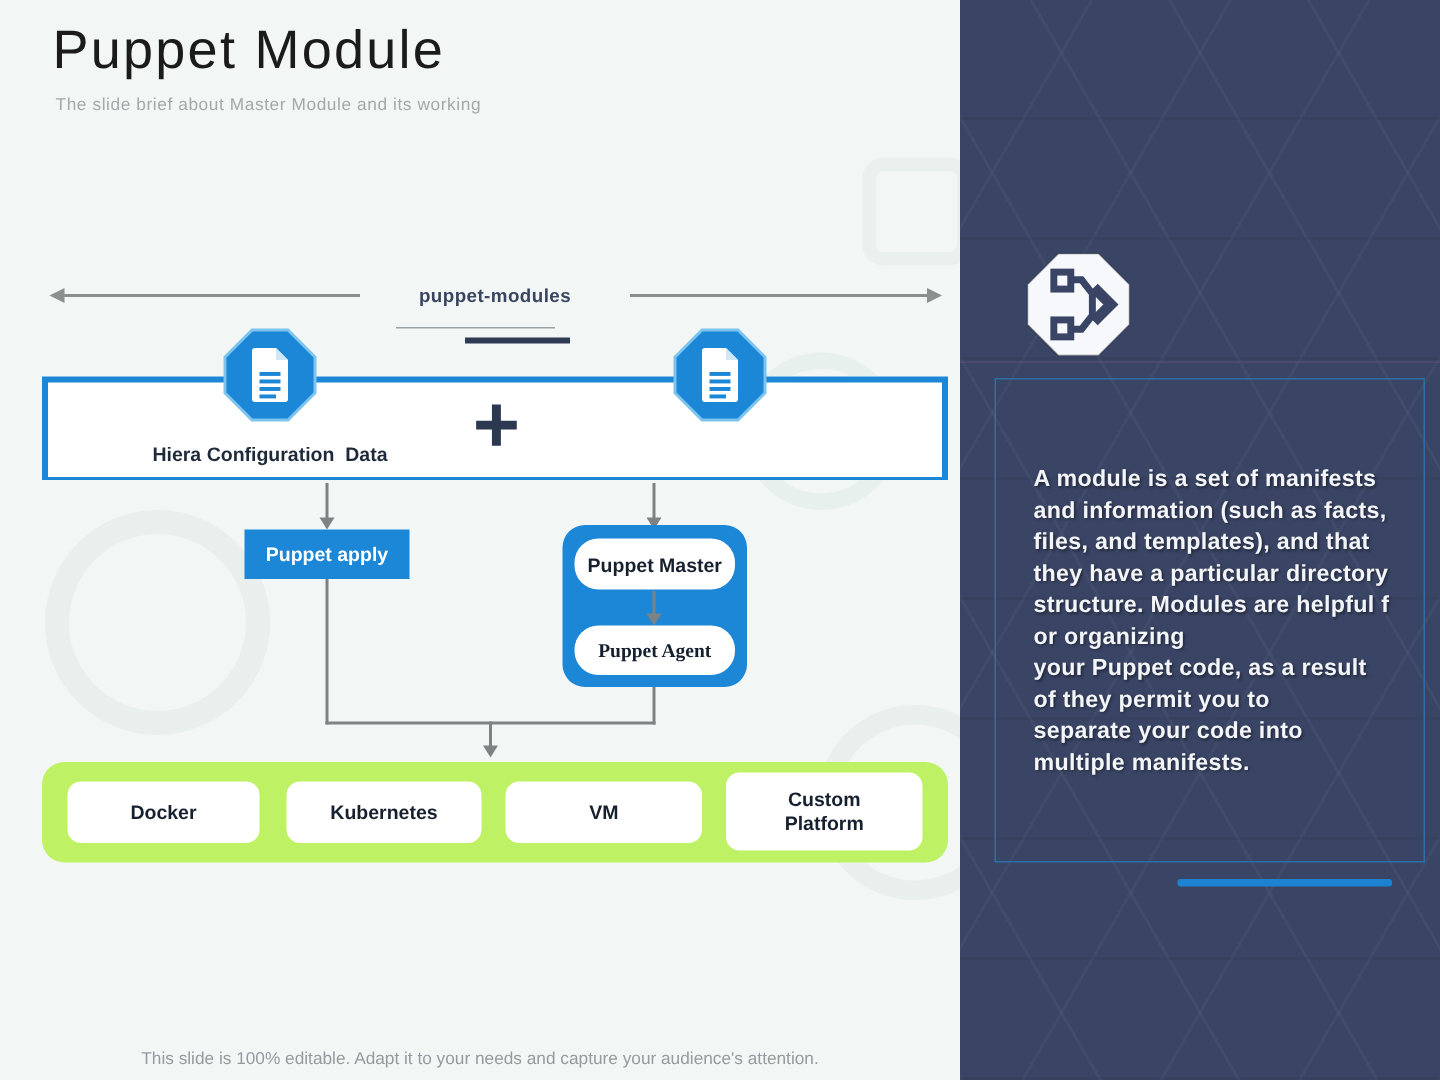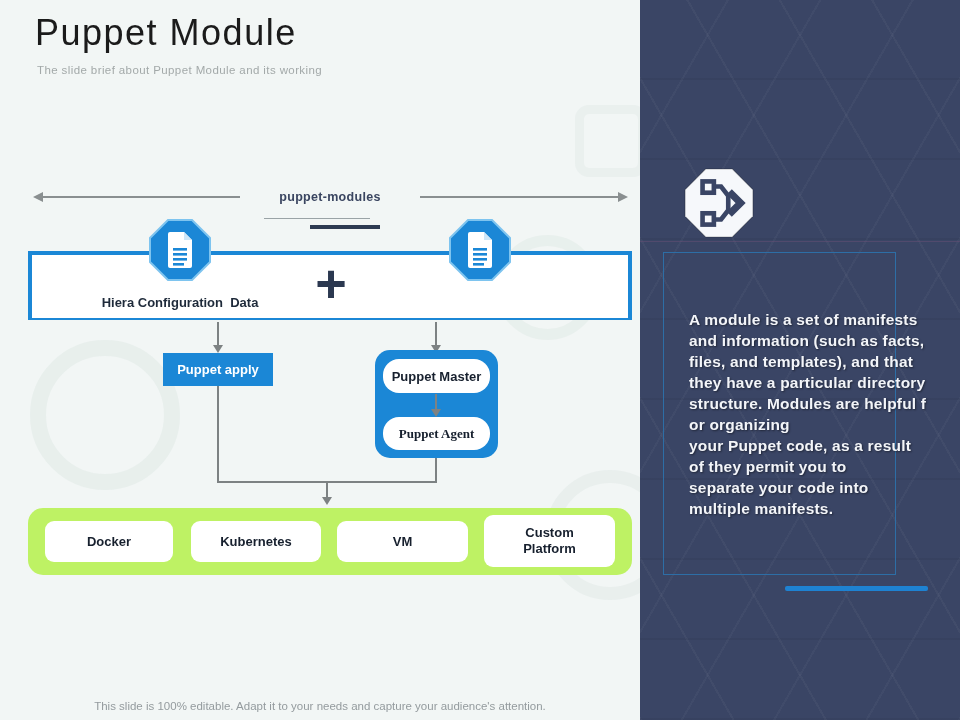--- a/index.html
+++ b/index.html
@@ -79,40 +79,40 @@
   
   .right-panel { position:absolute; left:640px; top:0; width:320px; height:720px;
       background-color:#3a4565;
       background-image:
         repeating-linear-gradient(60deg,  rgba(255,255,255,0.035) 0 2px, transparent 2px 80px),
         repeating-linear-gradient(-60deg, rgba(255,255,255,0.030) 0 2px, transparent 2px 80px),
         repeating-linear-gradient(0deg,   rgba(0,0,0,0.050) 0 2px,       transparent 2px 80px); }
   .panel-divider { position:absolute; left:0; top:241px; width:320px; height:1px;
       background:rgba(110,80,120,.45); }
   .octagon-icon { position:absolute; left:42px; top:166px; width:74px; height:74px; }
-  .desc-box { position:absolute; left:23px; top:252px; width:233px; height:323px;
+  .desc-box { position:absolute; left:23px; top:252px; width:287px; height:323px;
       border:1px solid #2d6ea6; }
   .desc-text { position:absolute; left:25px; top:56px; width:260px;
       font-size:15.5px; font-weight:bold; color:#f3f5f9; line-height:21px;
       white-space:pre-line; text-shadow:1px 1px 2px rgba(0,0,0,.45); letter-spacing:.2px; }
   .accent-underline { position:absolute; left:145px; top:586px; width:143px; height:5px;
       background:#1e82d2; border-radius:2px; }
 </style>
 </head>
 <body>
 
 <div class="slide">
 
   <div class="wm wm1"></div>
   <div class="wm wm2"></div>
   <div class="wm wm3"></div>
   <div class="wm wm4"></div>
 
   <div class="title">Puppet Module</div>
-  <div class="subtitle">The slide brief about Puppet Module and its working</div>
+  <div class="subtitle">The slide brief about Master Module and its working</div>
 
   <div class="arrowhead-left"></div>
   <div class="h-arrow-line" style="left:42px; width:198px;"></div>
   <div class="top-label">puppet-modules</div>
   <div class="top-underline"></div>
   <div class="top-thickline"></div>
   <div class="h-arrow-line" style="left:420px; width:198px;"></div>
   <div class="arrowhead-right"></div>
 
   <div class="big-box"></div>

